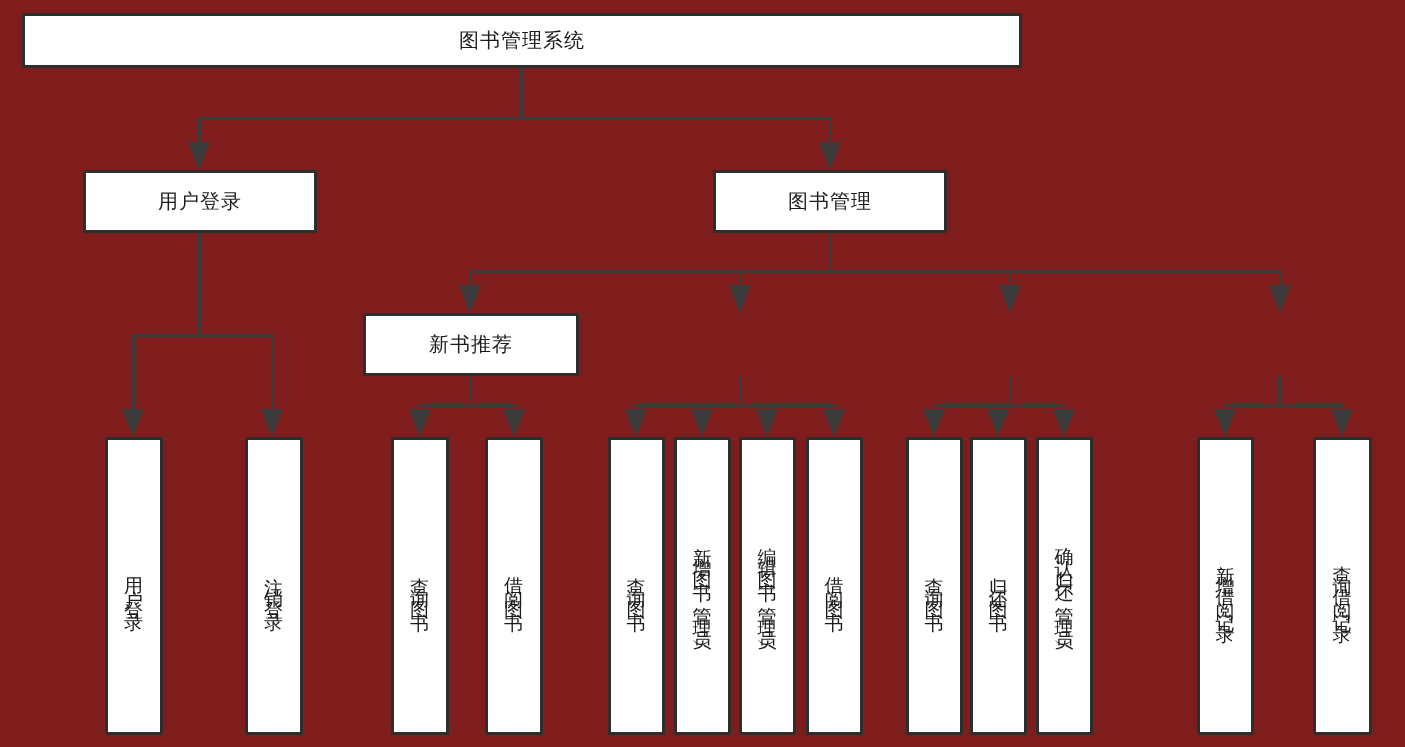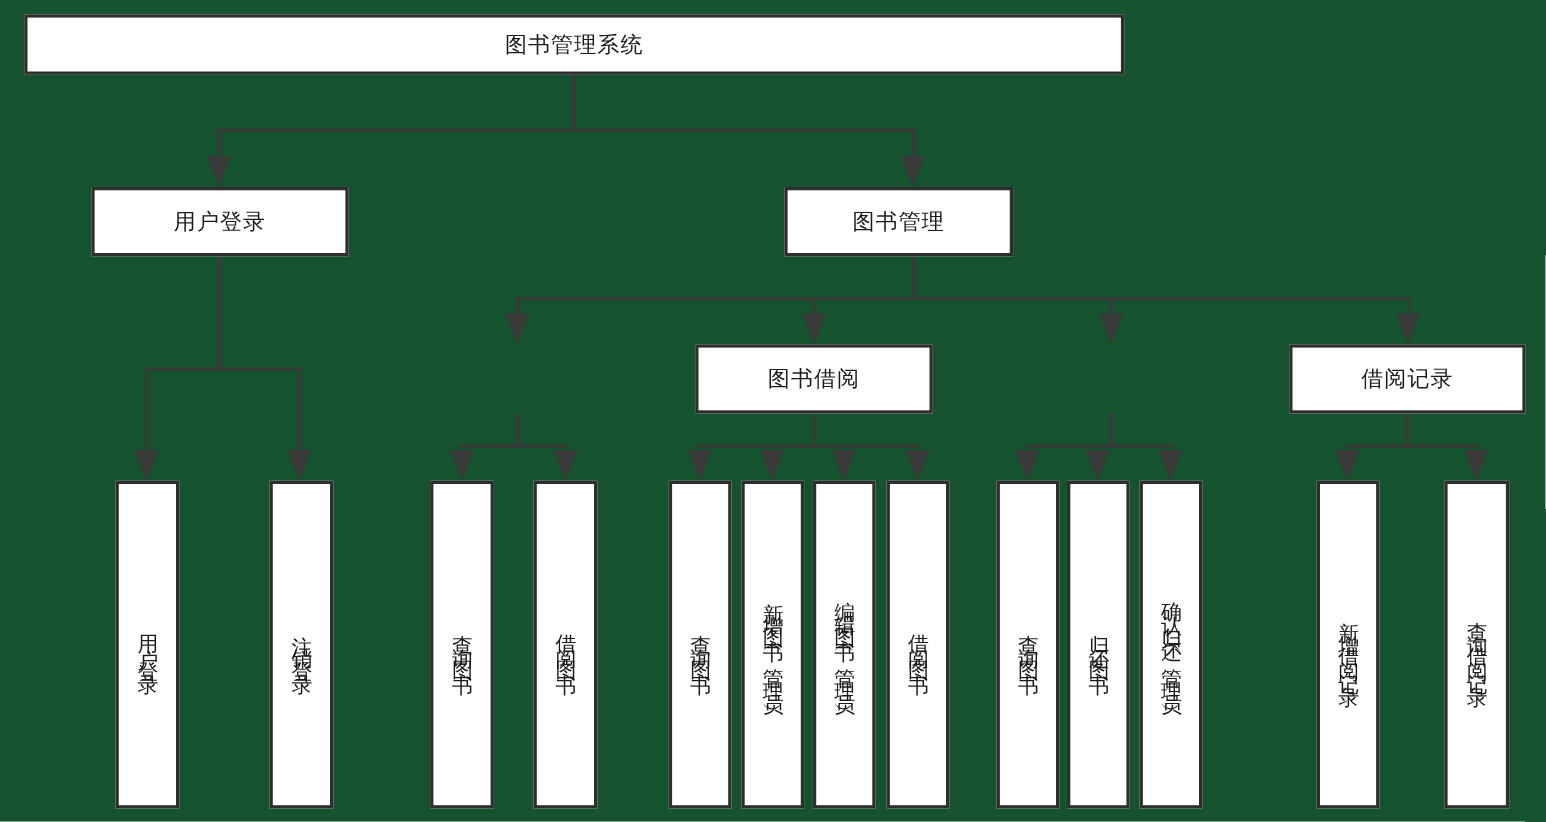--- a/index.html
+++ b/index.html
@@ -1,17 +1,17 @@
 <!DOCTYPE html>
 <html><head>
 <meta charset="utf-8">
 <style>
   html,body{margin:0;padding:0;background:#ffffff;}
   .stage{
-    position:relative;width:1405px;height:747px;background:#14532d;overflow:hidden;
+    position:relative;width:1405px;height:747px;background:#7f1d1d;overflow:hidden;
     font-family:"Liberation Sans","DejaVu Sans",sans-serif;
   }
   .box{
     position:absolute;box-sizing:border-box;background:#ffffff;
     border:3px solid #2e2e2e;display:flex;align-items:center;justify-content:center;
     font-size:20px;color:#1b1b1b;letter-spacing:1px;z-index:2;
   }
   .leaf span{
     writing-mode:vertical-rl;text-orientation:mixed;
     font-size:19px;letter-spacing:12px;line-height:1;color:#1b1b1b;
@@ -32,29 +32,26 @@
 
 <div class="stage">
 
   <div class="box" style="left:22px;top:13px;width:1000px;height:55px">
     <span>图书管理系统</span>
   </div>
 
   <div class="box" style="left:83px;top:170px;width:234px;height:63px">
     <span>用户登录</span>
   </div>
-  <div class="box" style="left:713px;top:170px;width:208px;height:63px">
+  <div class="box" style="left:713px;top:170px;width:234px;height:63px">
     <span>图书管理</span>
   </div>
 
-  <div class="box" style="left:632px;top:313px;width:216px;height:63px">
-    <span>图书借阅</span>
-  </div>
-  <div class="box" style="left:1172px;top:313px;width:215px;height:63px">
-    <span>借阅记录</span>
+  <div class="box" style="left:363px;top:313px;width:216px;height:63px">
+    <span>新书推荐</span>
   </div>
 
   <div class="box leaf" style="left:105px;top:437px;width:58px;height:298px">
     <span>用户登录</span>
   </div>
   <div class="box leaf" style="left:245px;top:437px;width:58px;height:298px">
     <span>注销登录</span>
   </div>
   <div class="box leaf" style="left:391px;top:437px;width:58px;height:298px">
     <span>查询图书</span>

